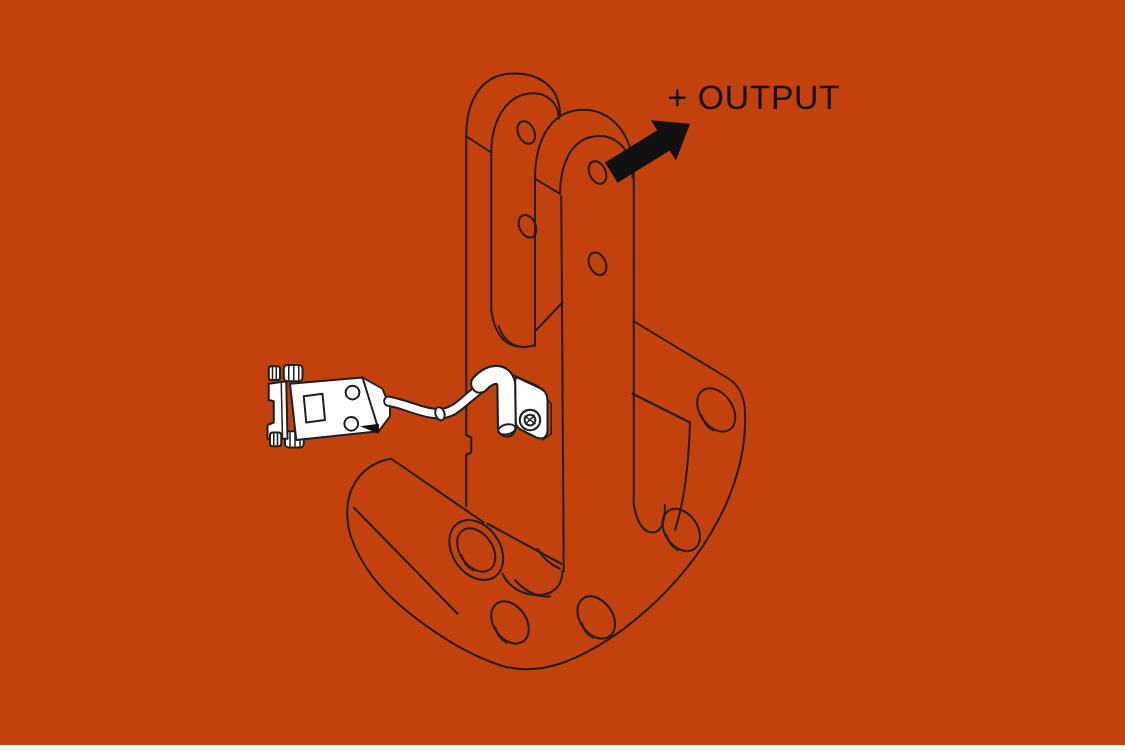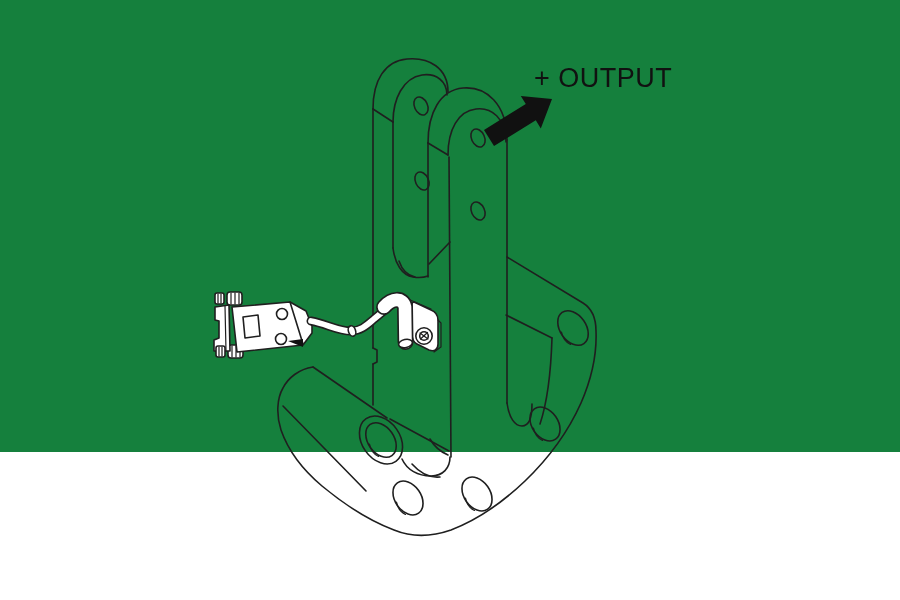--- a/index.html
+++ b/index.html
@@ -7,22 +7,22 @@
     padding: 0;
     width: 900px;
     height: 600px;
     background: #ffffff;
     overflow: hidden;
     font-family: "Liberation Sans", sans-serif;
   }
   .stage {
     position: relative;
     width: 900px;
-    height: 452px;
-    background: #15803d;
+    height: 596px;
+    background: #c2410c;
   }
   svg { display: block; }
   .ln {
     fill: none;
     stroke: #1f1f1f;
     stroke-width: 1.6;
     stroke-linecap: round;
     stroke-linejoin: round;
   }
   .thin {

